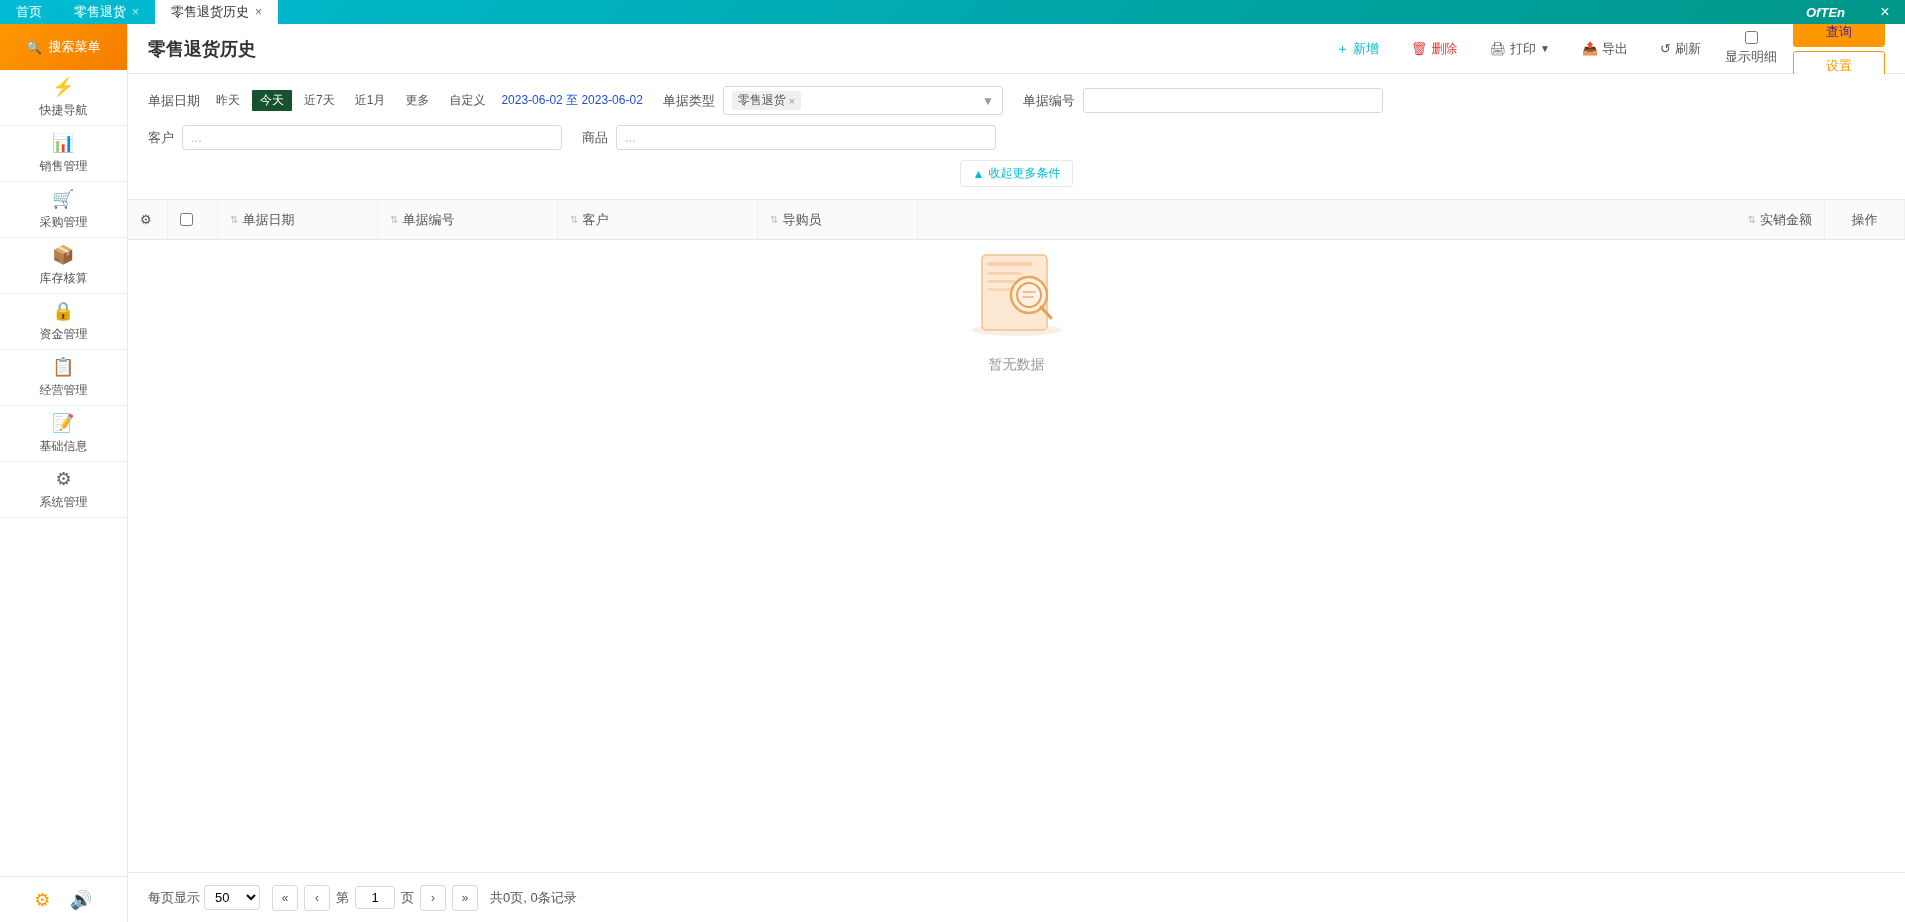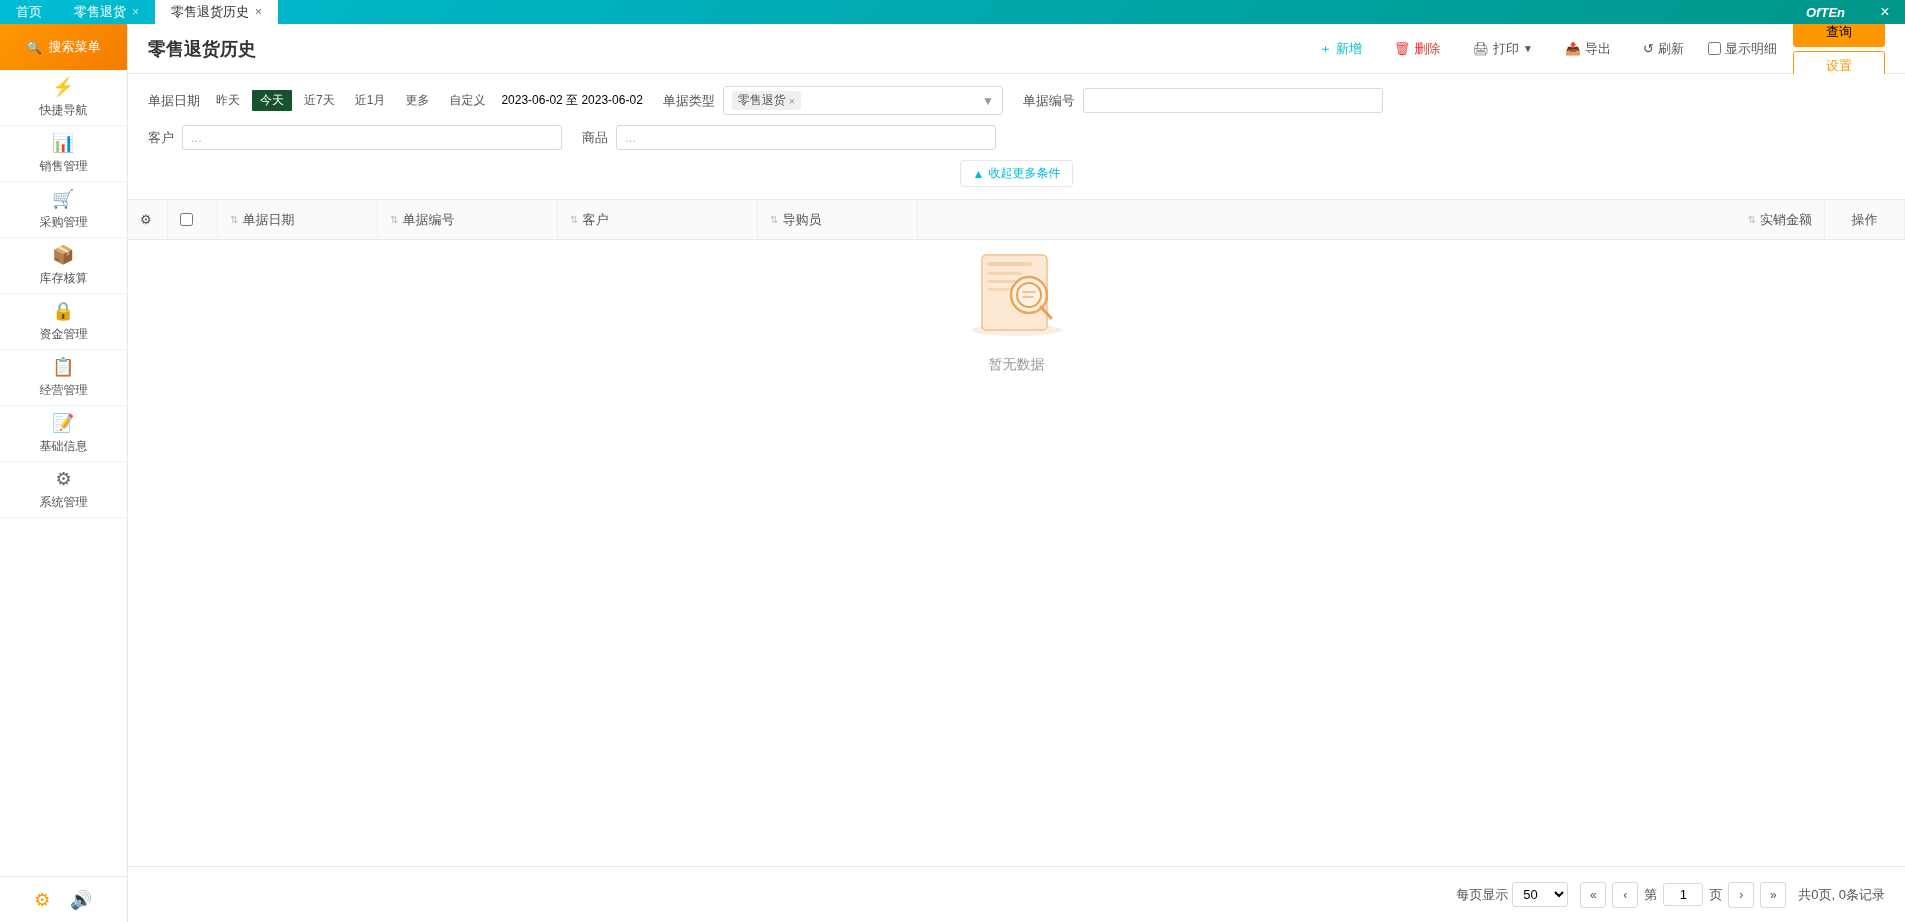--- a/index.html
+++ b/index.html
@@ -146,21 +146,21 @@
       font-size: 13px;
       color: #555;
       padding: 4px 8px;
       border-radius: 3px;
     }
     .action-btn.new { color: #00bcd4; }
     .action-btn.delete { color: #e53935; }
 
     .btn-query {
       background: #ff9800;
-      color: #000000;
+      color: #4c1d95;
       border: none;
       padding: 6px 4px;
       border-radius: 3px;
       cursor: pointer;
       font-size: 13px;
     }
     .btn-setting {
       background: #fff;
       color: #ff9800;
       border: 1px solid #ff9800;
@@ -169,20 +169,21 @@
       cursor: pointer;
       font-size: 13px;
     }
 
     .show-detail-wrap {
       display: flex;
       align-items: center;
       gap: 4px;
       font-size: 13px;
       color: #555;
+      flex-direction: column;
     }
     .show-detail-wrap input[type=checkbox] { cursor: pointer; }
 
     
     .filter-area {
       background: #fff;
       padding: 12px 20px;
       border-bottom: 1px solid #e8e8e8;
       flex-shrink: 0;
     }
@@ -216,21 +217,21 @@
       background: none;
       border-radius: 3px;
     }
     .date-btn.active {
       background: #14532d;
       color: #fff;
       border-radius: 1px;
     }
     .date-range-text {
       font-size: 12px;
-      color: #000000;
+      color: #1d4ed8;
     }
     .type-select {
       display: flex;
       align-items: center;
       border: 1px solid #d9d9d9;
       border-radius: 3px;
       padding: 4px 8px;
       min-width: 200px;
       cursor: pointer;
       background: #fff;
@@ -331,26 +332,25 @@
       display: flex;
       flex-direction: column;
       align-items: center;
       gap: 16px;
       color: #999;
       font-size: 14px;
     }
 
     
     .pagination {
-      height: 56px;
+      height: 50px;
       background: #fff;
       border-top: 1px solid #e8e8e8;
       display: flex;
       align-items: center;
-      justify-content: flex-end;
       padding: 0 20px;
       gap: 12px;
       font-size: 13px;
       color: #555;
       flex-shrink: 0;
     }
     .page-size-select {
       display: flex;
       align-items: center;
       gap: 4px;

